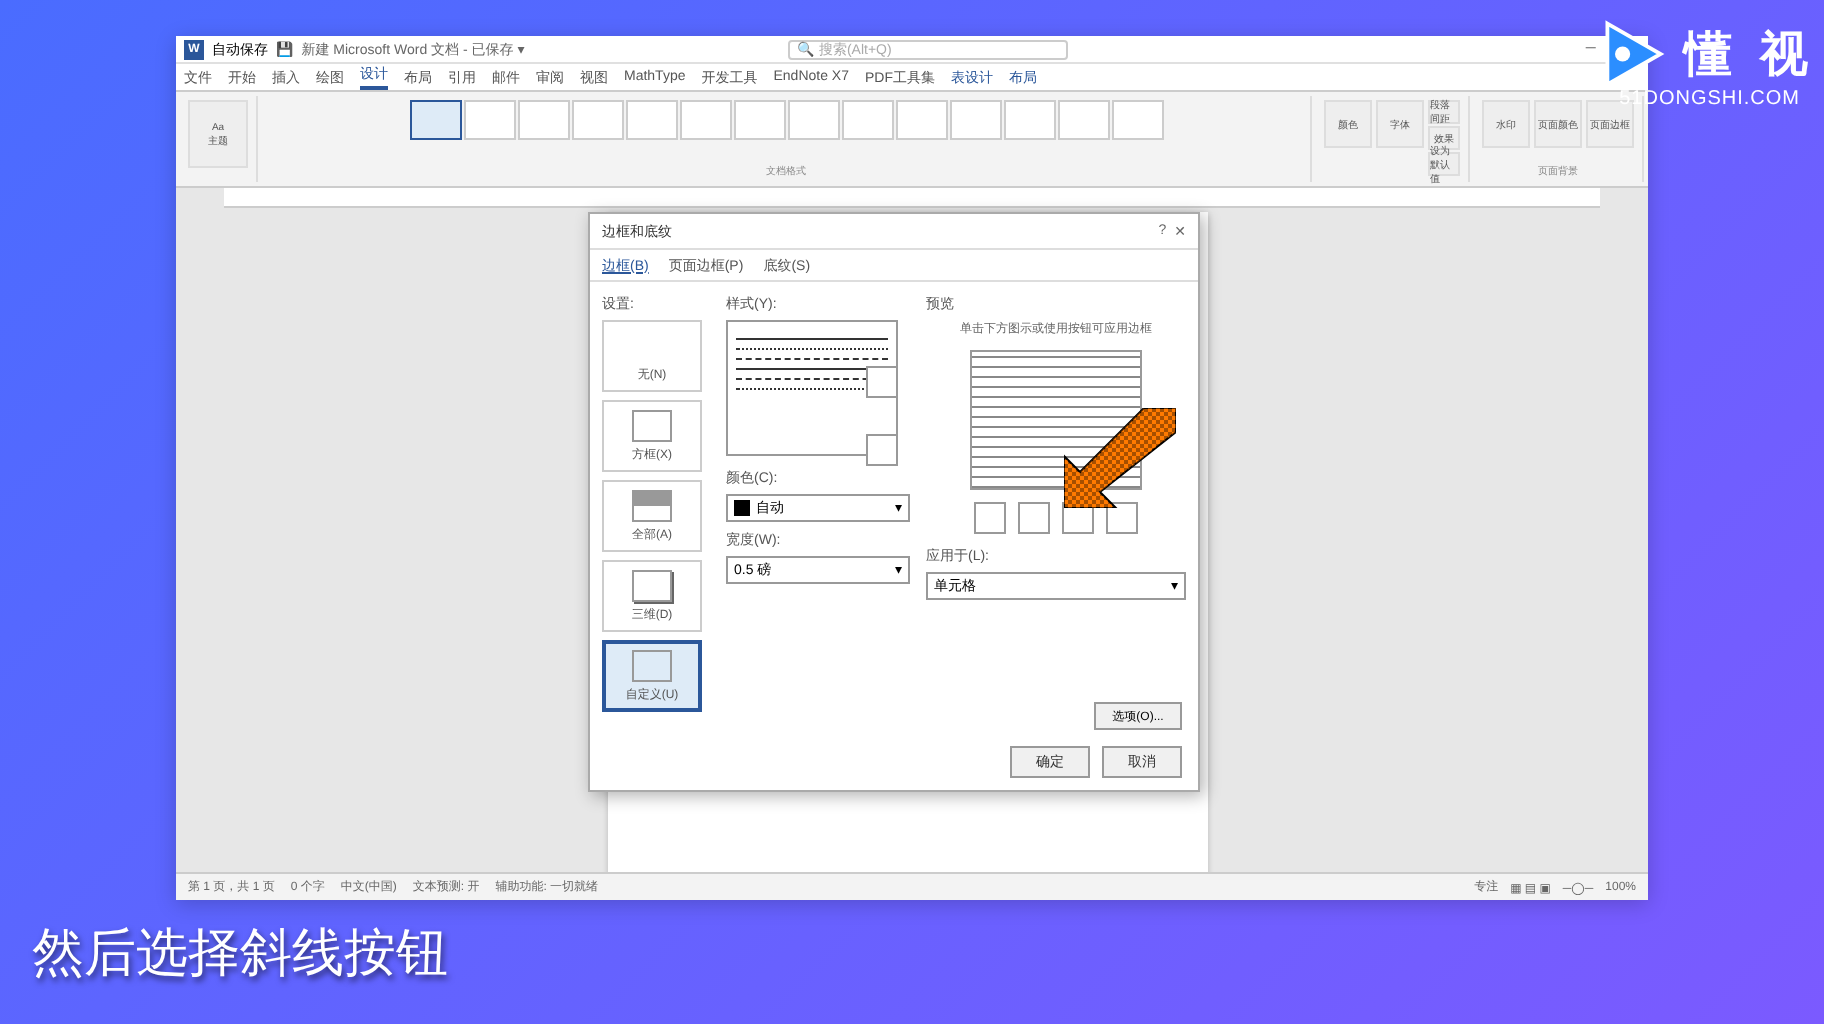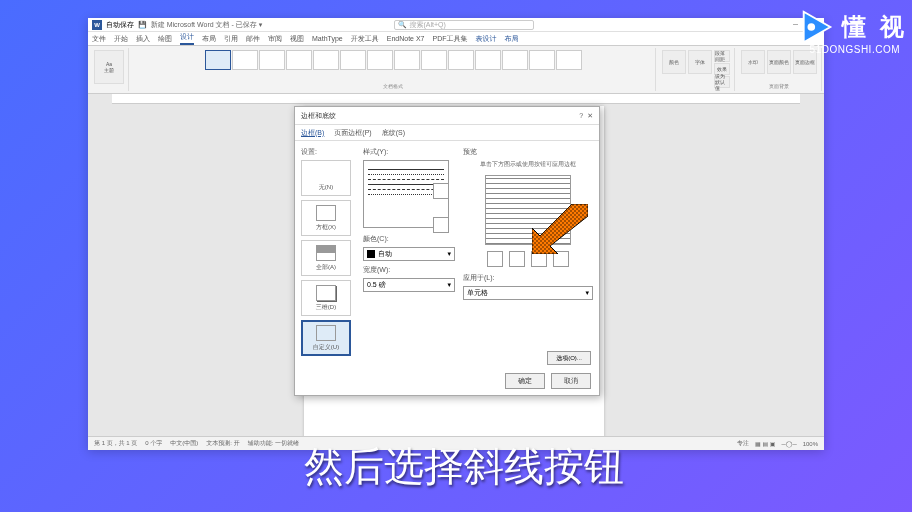--- a/index.html
+++ b/index.html
@@ -59,21 +59,21 @@
 .dialog-footer{position:absolute;bottom:6px;right:8px;display:flex;gap:6px}
 .dlg-btn{width:40px;height:16px;border:1px solid #999;background:#f0f0f0;display:flex;align-items:center;justify-content:center;font-size:7px;color:#333}
 .opt-btn{position:absolute;bottom:30px;right:8px;width:44px;height:14px;border:1px solid #999;background:#f0f0f0;display:flex;align-items:center;justify-content:center;font-size:6px}
 .arrow{position:absolute;top:204px;left:532px;width:56px;height:50px;z-index:10}
 .arrow svg{width:100%;height:100%}
 .statusbar{height:14px;background:#f3f3f3;border-top:1px solid #ccc;display:flex;align-items:center;padding:0 6px;font-size:6px;color:#666;gap:8px}
 .statusbar .right{margin-left:auto;display:flex;gap:6px;align-items:center}
 .watermark-logo{position:absolute;top:8px;right:8px;display:flex;align-items:center;gap:6px;color:#fff;font-size:24px;font-weight:bold}
 .watermark-logo .logo-ico{width:38px;height:38px;position:relative}
 .watermark-url{position:absolute;top:44px;right:12px;color:#fff;font-size:10px;letter-spacing:.5px}
-.caption{position:absolute;bottom:18px;left:16px;right:0;text-align:center;color:#fff;font-size:40px;font-weight:500;text-shadow:1px 2px 3px rgba(0,0,0,.6)}
+.caption{position:absolute;bottom:18px;left:16px;right:0;text-align:left;color:#fff;font-size:26px;font-weight:500;text-shadow:1px 2px 3px rgba(0,0,0,.6)}
 </style>
 </head>
 <body>
 
 <div class="app">
   <div class="titlebar">
     <div class="word-icon">W</div>
     <span>自动保存</span>
     <span style="color:#6a3fb5">💾</span>
     <span class="title-text">新建 Microsoft Word 文档 - 已保存 ▾</span>

